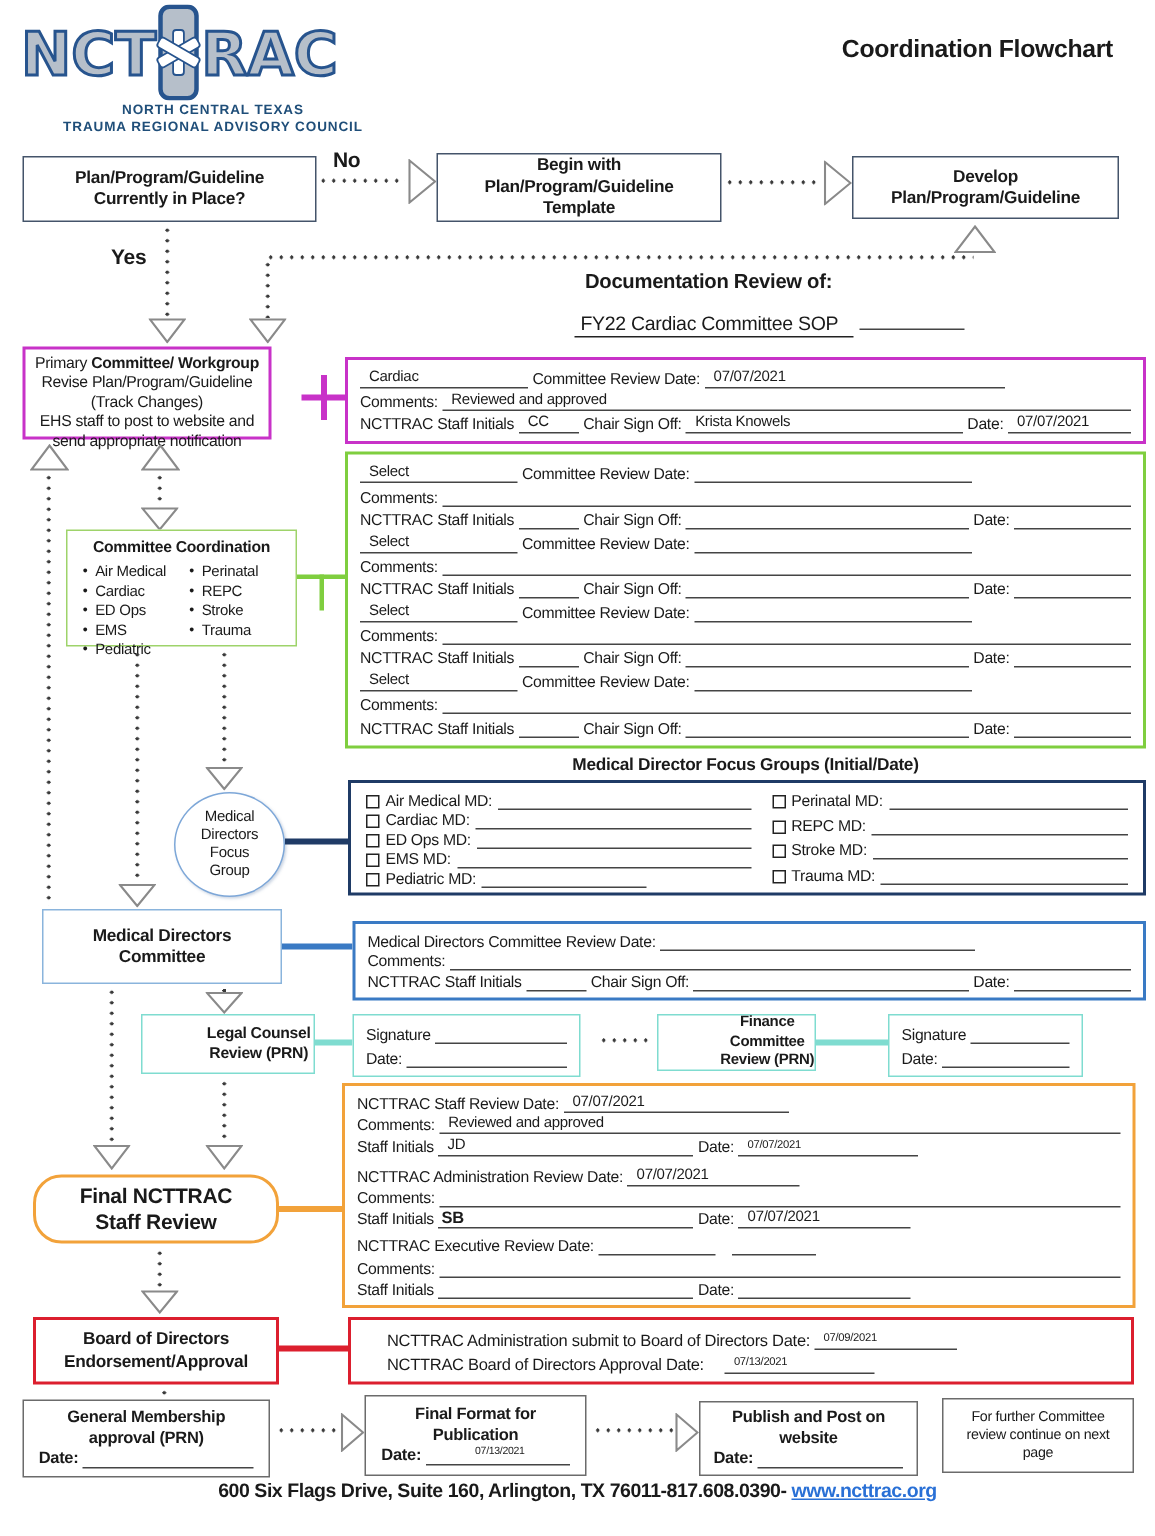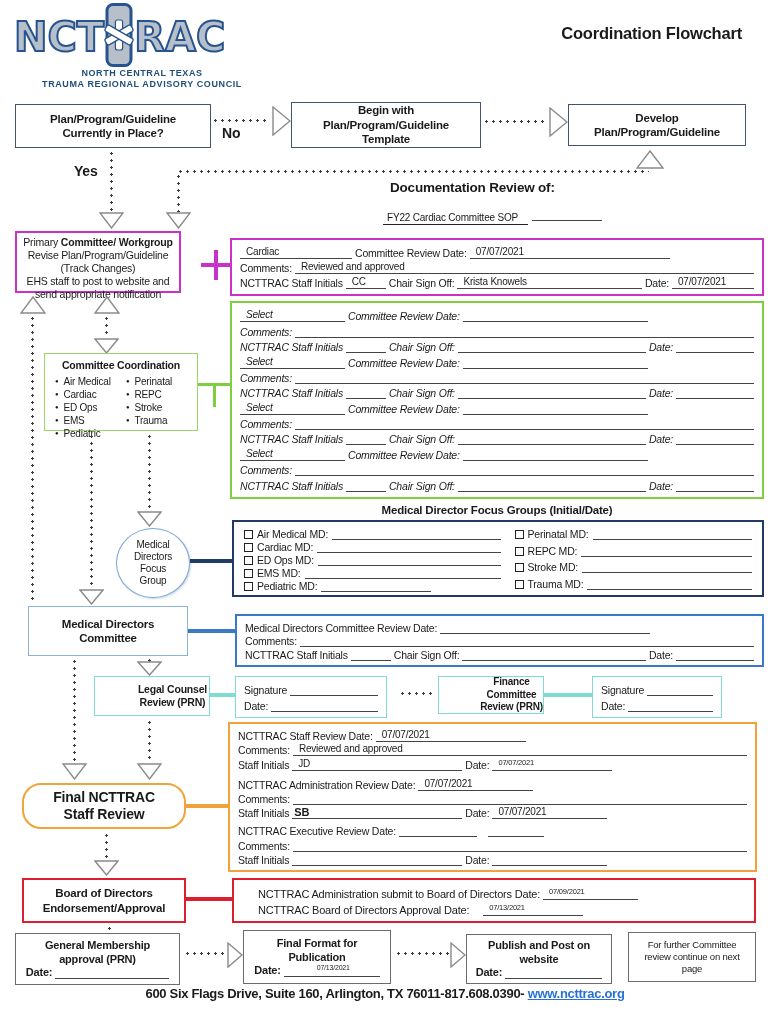--- a/index.html
+++ b/index.html
@@ -43,21 +43,21 @@
   .val-sm { font-size:7.5px; padding-left:6px; }
   .val-bold { font-size:11px; font-weight:bold; padding-left:2px; }
 
   .w40{width:40px} .w56{width:56px} .w78{width:78px} .w82{width:82px}
   .w100{width:100px} .w105{width:105px} .w112{width:112px} .w115{width:115px}
   .w120{width:120px} .w150{width:150px} .w170{width:170px} .w185{width:185px}
   .w200{width:200px} .w210{width:210px} .w95{width:95px}
 
   
   .b-magenta { border:2px solid #c832c8; }
-  .b-green   { border:2.5px solid #7fce3f;font-style:italic; }
+  .b-green   { border:2.5px solid #7fce3f; }
   .b-green-lt{ border:1.6px solid #9ed36a; }
   .b-navy    { border:2.5px solid #1f3b66; }
   .b-blue    { border:2.5px solid #3a7ac4; }
   .b-blue-lt { border:1.6px solid #8ab4dc; }
   .b-teal    { border:1.6px solid #7fdcd0;padding-left:41px; }
   .b-orange  { border:2.2px solid #f2a23a; }
   .b-red     { border:2.2px solid #dc1f2e; }
   .b-gray    { border:1.6px solid #6b6b6b; }
   .conn { position:absolute; }
 
@@ -86,21 +86,21 @@
     position:absolute; border:1.6px solid #7da7d8; border-radius:50%;
     display:flex; align-items:center; justify-content:center; text-align:center;
     font-size:10px; line-height:1.2; white-space:pre-line; background:#fff;
     box-shadow:1px 1px 2px rgba(100,130,170,.35);
   }
 
   .heading-bold { position:absolute; font-weight:bold; }
   .footer { position:absolute; left:0; top:986px; width:770px; text-align:center;
     font-weight:bold; font-size:13px; letter-spacing:-0.3px; }
   .footer a { color:#2970d6; text-decoration:underline; }
-  .doc-name { border-bottom:1.4px solid #222; font-size:10px; padding:0 10px 1px 4px; }
+  .doc-name { border-bottom:1.4px solid #222; font-size:13px; padding:0 10px 1px 4px; }
 </style>
 </head>
 <body>
 
 <div class="page">
 
   <div class="abs logo">
     <div class="logo-row">
       <span class="logo-word">NCT</span>
       <span class="star-wrap">
@@ -119,21 +119,21 @@
     <div class="logo-sub" style="margin-top:0;">TRAUMA REGIONAL ADVISORY COUNCIL</div>
   </div>
 
   <div class="abs" style="right:28px; top:24px; font-weight:bold; font-size:16.5px;">Coordination Flowchart</div>
 
   <div class="box" style="left:15px; top:104px; width:196px; height:44px;">
     <span>Plan/Program/Guideline
 Currently in Place?</span>
   </div>
 
-  <div class="abs" style="left:222px; top:98px; font-weight:bold; font-size:14px;margin-top:27px;">No</div>
+  <div class="abs" style="left:222px; top:98px; font-weight:bold; font-size:14px;">No</div>
   <div class="dots-h" style="left:212px; top:119px; width:58px;"></div>
   <span class="tri" style="left:272px; top:106px;">
     <svg width="19" height="30">
         <polygon points="1,1 18,15 1,29" fill="#fff" stroke="#8a8a8a" stroke-width="1.4"></polygon>
       </svg></span>
 
   <div class="box" style="left:291px; top:102px; width:190px; height:46px;">
     <span>Begin with
 Plan/Program/Guideline
 Template</span>

